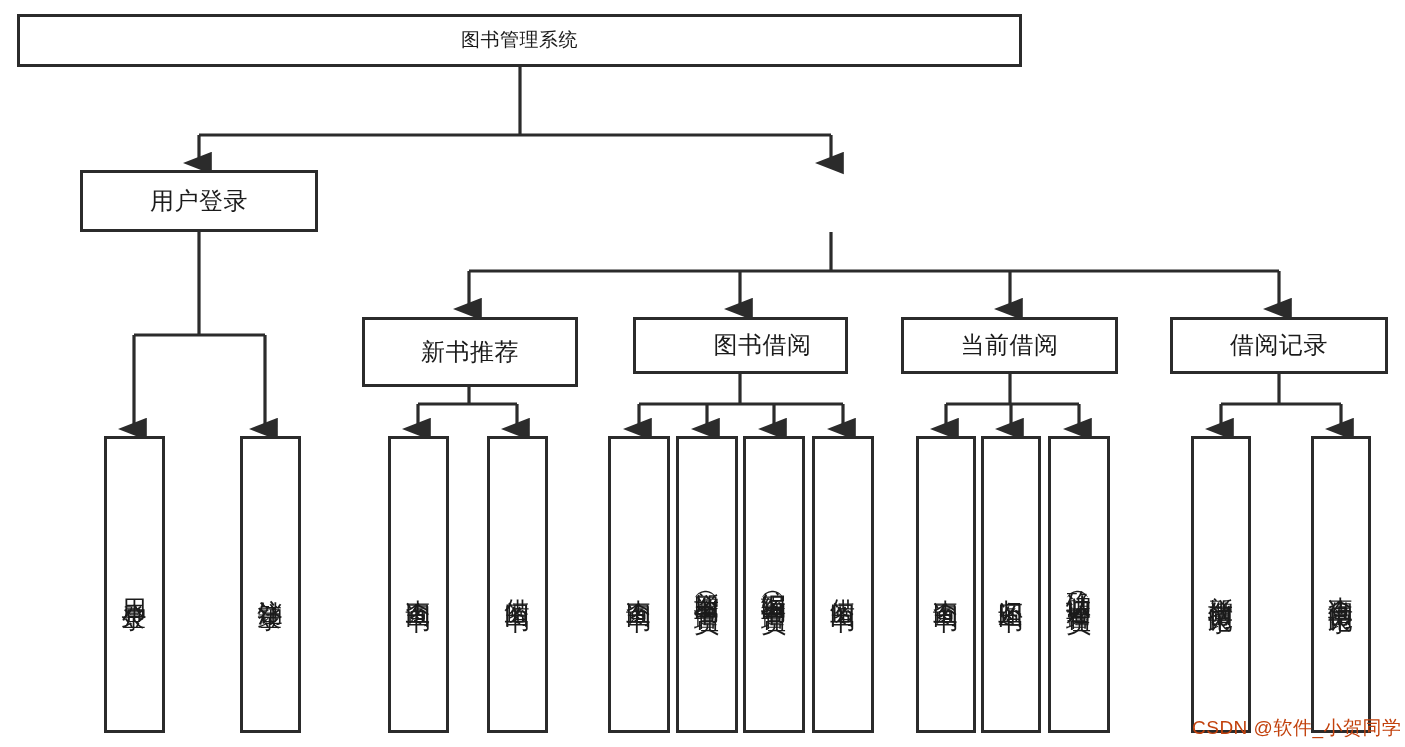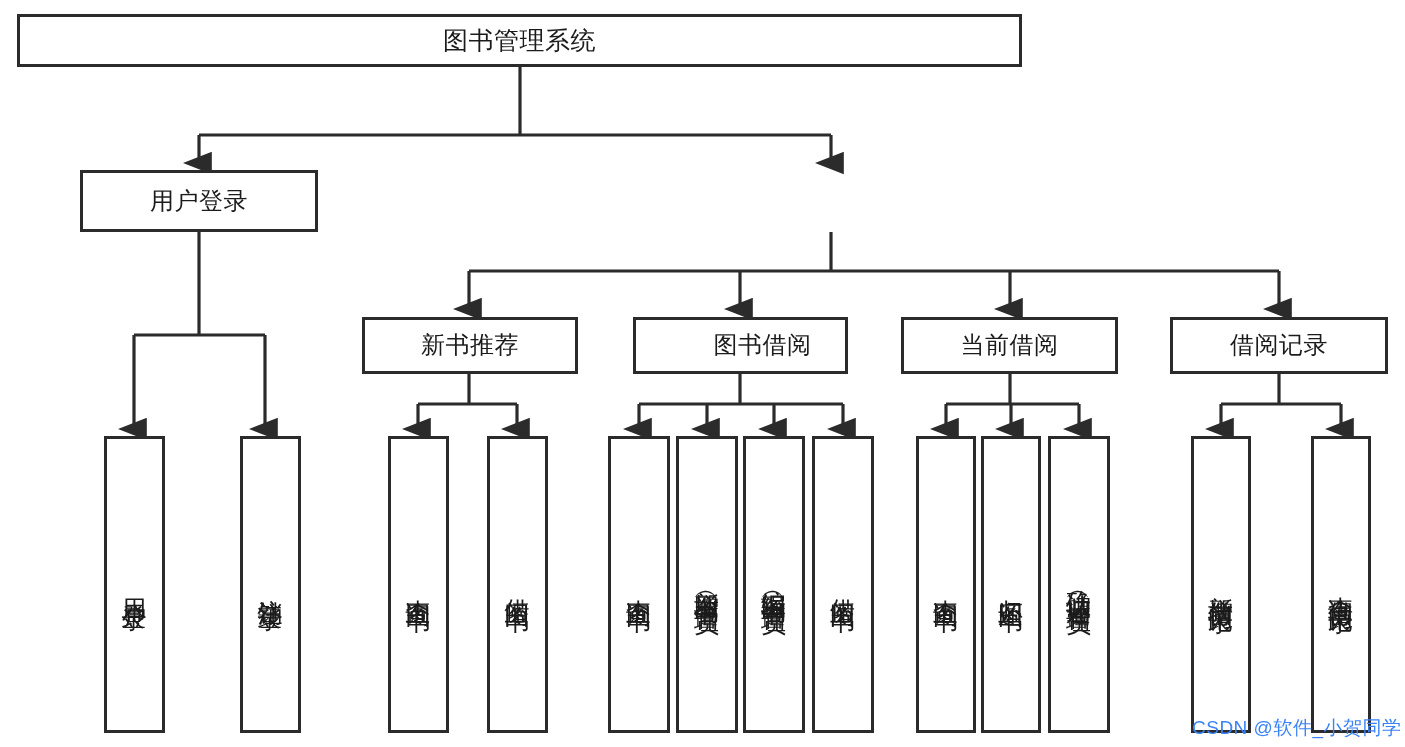--- a/index.html
+++ b/index.html
@@ -39,40 +39,40 @@
     text-align: center;
     letter-spacing: 0.5px;
   }
   
   .node.horiz .node-label {
     font-size: 24px;
     line-height: 1.1;
     white-space: nowrap;
   }
   .node.root .node-label {
-    font-size: 25px;
+    font-size: 19px;
   }
   
   .node.vert {
     align-items: center;
     justify-content: center;
   }
   .node.vert .node-label {
     writing-mode: vertical-rl;
     text-orientation: upright;
     font-size: 25px;
     line-height: 1.04;
     letter-spacing: 3px;
     white-space: nowrap;
     height: auto;
   }
   .watermark {
     position: absolute;
     font-size: 19px;
-    color: #3b82f6;
+    color: #c2410c;
     white-space: nowrap;
     letter-spacing: 0.5px;
     pointer-events: none;
   }
 </style>
 </head>
 <body>
 
 <div id="canvas">
 
@@ -127,21 +127,21 @@
   </svg>
 
   <div class="node horiz root" style="left:17px; top:14px; width:1005px; height:53px;">
     <span class="node-label">图书管理系统</span>
   </div>
 
   <div class="node horiz" style="left:80px; top:170px; width:238px; height:62px;">
     <span class="node-label">用户登录</span>
   </div>
 
-  <div class="node horiz" style="left:362px; top:317px; width:216px; height:57px;">
+  <div class="node horiz" style="left:362px; top:317px; width:216px; height:70px;">
     <span class="node-label">新书推荐</span>
   </div>
   <div class="node horiz" style="left:633px; top:317px; width:215px; height:57px;padding-left:44px;">
     <span class="node-label">图书借阅</span>
   </div>
   <div class="node horiz" style="left:901px; top:317px; width:217px; height:57px;">
     <span class="node-label">当前借阅</span>
   </div>
   <div class="node horiz" style="left:1170px; top:317px; width:218px; height:57px;">
     <span class="node-label">借阅记录</span>

